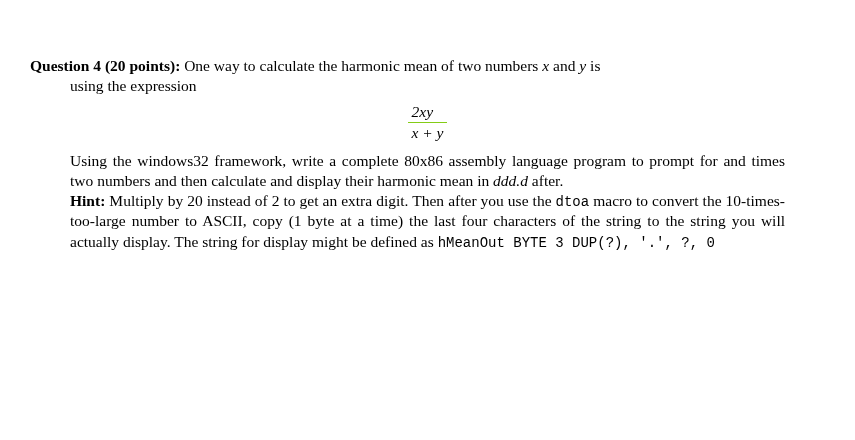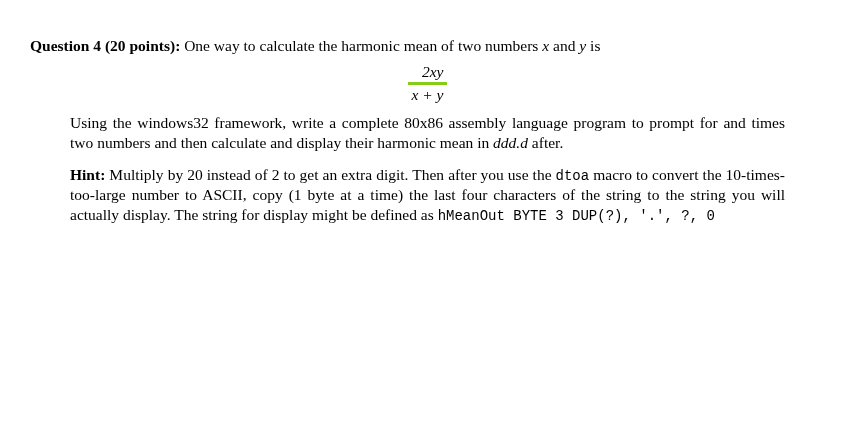--- a/index.html
+++ b/index.html
@@ -12,21 +12,21 @@
     background: #ffffff;
     font-family: "Liberation Serif", serif;
     color: #000000;
     overflow: hidden;
   }
   .page {
     position: relative;
     width: 855px;
     height: 392px;
     box-sizing: border-box;
-    padding: 36px 70px 0 30px;
+    padding: 56px 70px 0 30px;
   }
   .question-block {
     font-size: 15.5px;
     line-height: 1.30;
   }
   .q-first-line {
     text-indent: 0;
   }
   .q-label {
     font-weight: bold;
@@ -36,45 +36,45 @@
     font-weight: bold;
   }
   .body-indent {
     margin-left: 40px;
   }
   .para {
     margin: 0;
     text-align: justify;
   }
   .para + .para {
-    margin-top: 12px;
+    margin-top: 0px;
   }
   .math-it {
     font-family: "Liberation Serif", serif;
     font-style: italic;
   }
   .fraction-wrap {
     text-align: center;
     margin: 7px 0 9px 0;
   }
   .fraction {
     display: inline-block;
-    text-align: right;
+    text-align: left;
     font-size: 15.5px;
     line-height: 1.15;
     vertical-align: middle;
   }
   .fraction .numer {
     display: block;
     padding: 0 4px 1px 4px;
     font-style: italic;
   }
   .fraction .denom {
     display: block;
-    border-top: 3px solid #84cc16;
+    border-top: 1px solid #84cc16;
     padding: 1px 4px 0 4px;
   }
   .hint-label {
     font-weight: bold;
   }
   .mono {
     font-family: "Liberation Mono", monospace;
     font-size: 14px;
   }
 </style>
@@ -86,20 +86,21 @@
   <div class="question-block">
 
     <div class="q-first-line para">
       <span class="q-label">Question 4</span>
       <span class="q-points">(20 points):</span>
       <span>One way to calculate the harmonic mean of two numbers </span><span class="math-it">x</span><span> and </span><span class="math-it">y</span><span> is</span>
     </div>
 
     <div class="body-indent">
 
+      <p class="para">using the expression</p>
 
       <div class="fraction-wrap">
         <span class="fraction">
           <span class="numer math-it">2xy</span>
           <span class="denom math-it">x + y</span>
         </span>
       </div>
 
       <p class="para"><span>Using the windows32 framework, write a complete 80x86 assembly language program to prompt for and times two numbers and then calculate and display their harmonic mean in </span><span class="math-it">ddd.d</span><span> after.</span></p>
 

